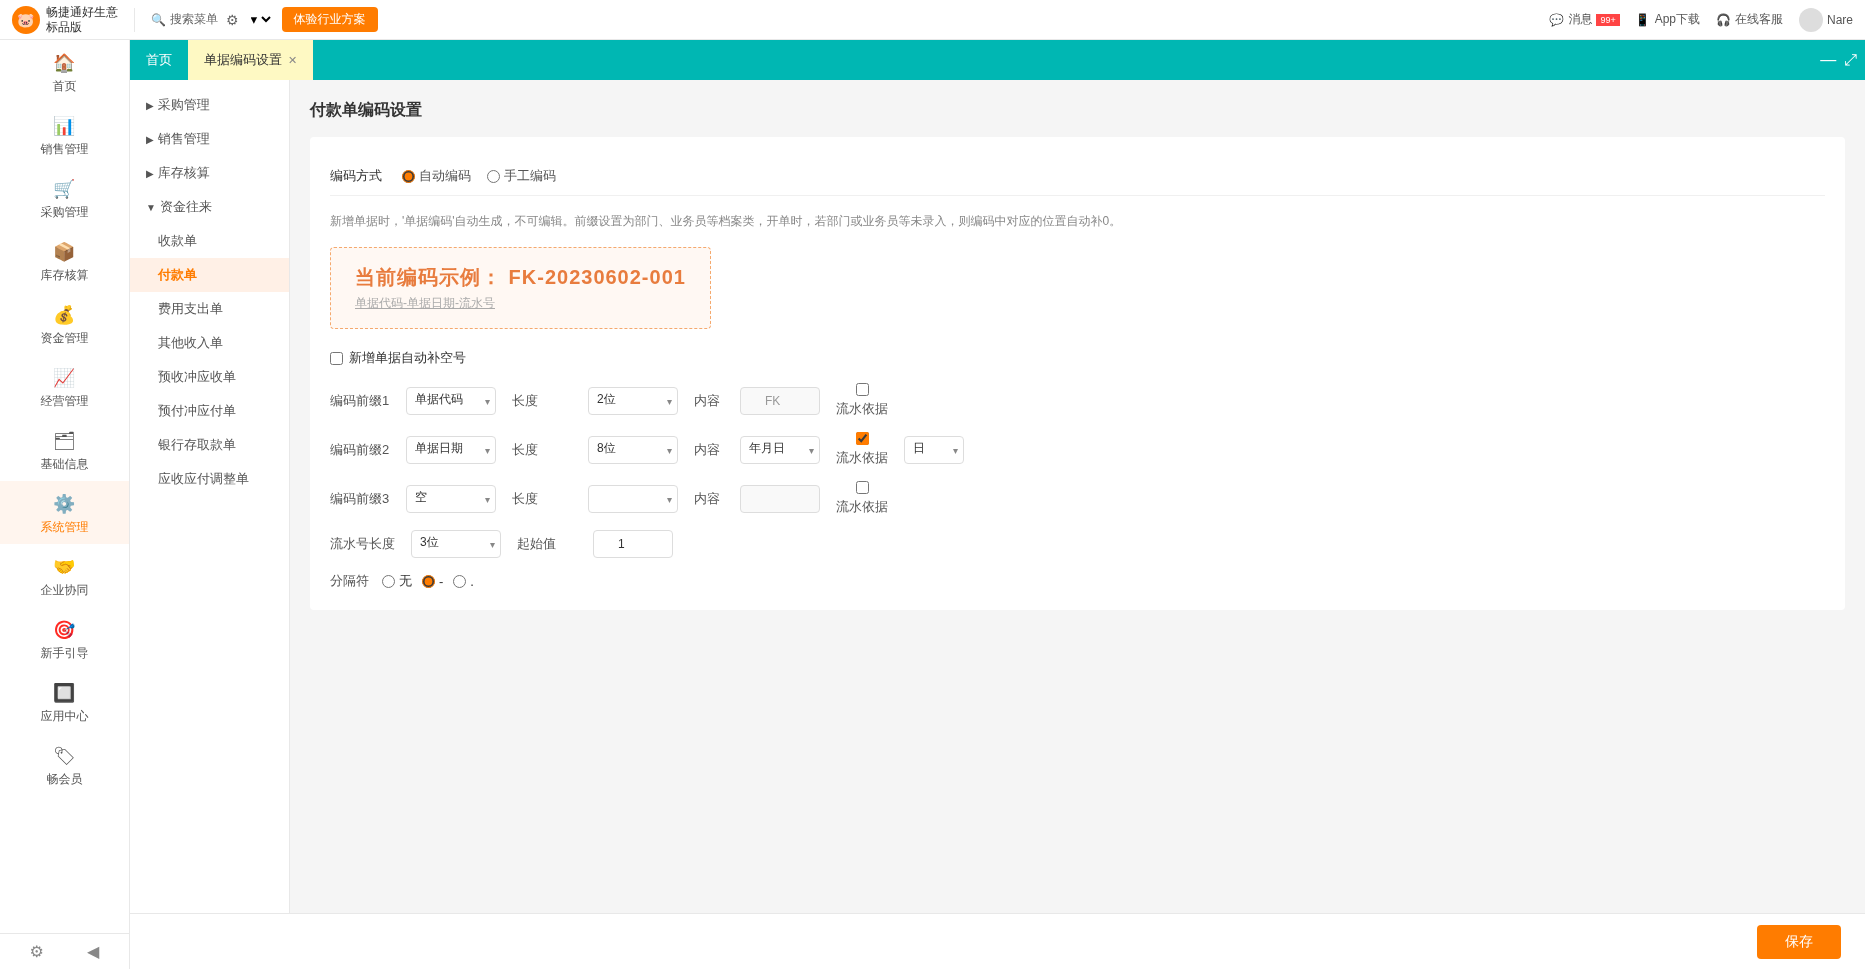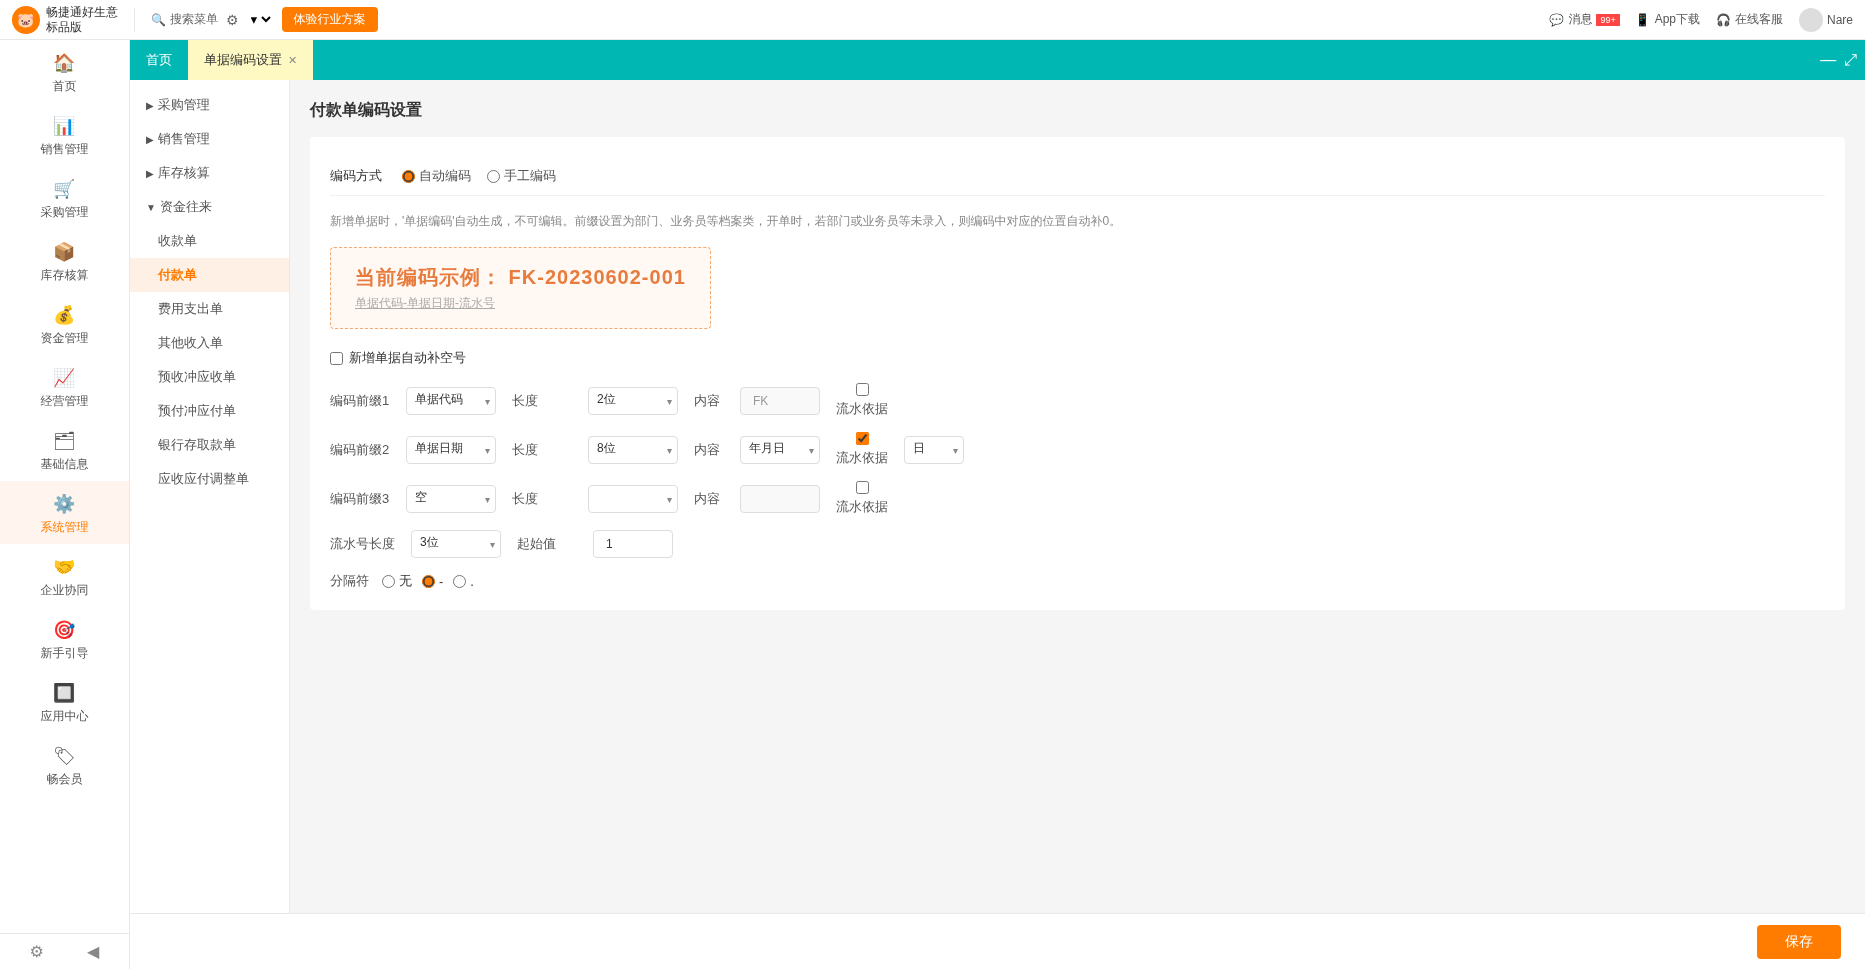--- a/index.html
+++ b/index.html
@@ -186,21 +186,21 @@
       right: 6px;
       top: 50%;
       transform: translateY(-50%);
       font-size: 10px;
       color: #888;
       pointer-events: none;
     }
     .form-input {
       border: 1px solid #ddd;
       border-radius: 4px;
-      padding: 4px 12px;
+      padding: 4px 24px;
       font-size: 12px;
       color: #333;
       height: 28px;
       background: #fff;
     }
     .form-input:read-only { background: #f9f9f9; color: #999; }
     .content-label { font-size: 13px; color: #555; min-width: 30px; }
     .checkbox-label { display: flex; align-items: center; gap: 4px; font-size: 13px; color: #555; cursor: pointer; flex-direction: column; }
     .checkbox-label input[type=checkbox] { accent-color: #ff7c00; }
 

